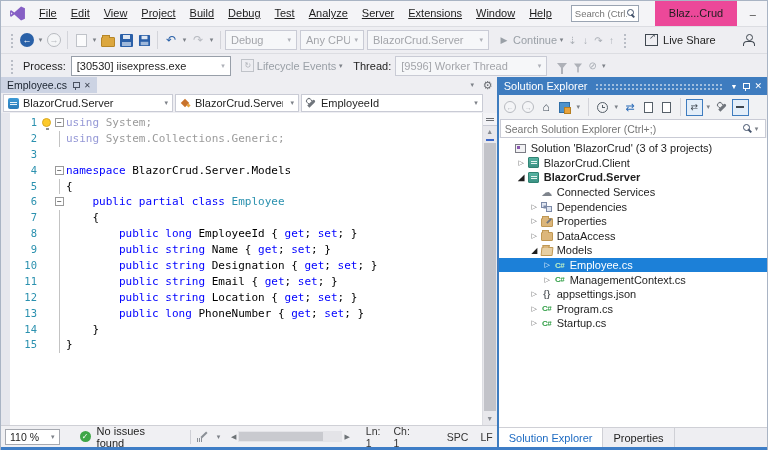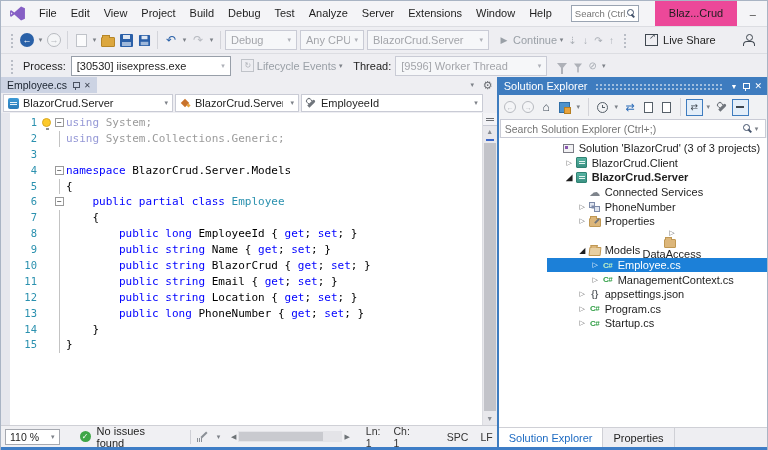--- a/index.html
+++ b/index.html
@@ -3,21 +3,21 @@
 <meta charset="utf-8">
 <style>
   * { box-sizing: border-box; margin: 0; padding: 0; }
   html,body { width:768px; height:450px; overflow:hidden; }
   body { font-family:"Liberation Sans", sans-serif; font-size:11px; color:#1e1e1e; background:#eeeef2; }
   #win { width:768px; height:450px; display:flex; flex-direction:column; border:1px solid #a9b4c4; border-bottom:none; background:#eeeef2; }
 
   
   .titlebar { height:25px; display:flex; align-items:center; background:#f4f4f7; flex:0 0 auto; }
   .vslogo { width:17px; height:17px; margin:0 6px 0 8px; flex:0 0 auto; }
-  .menus { display:flex; align-items:center; height:100%; }
+  .menus { display:flex; align-items:center; height:100%;text-decoration:underline; }
   .menu-item { padding:0 7px; line-height:25px; cursor:default; }
   .tb-search { width:68px; height:17px; border:1px solid #9aa4b2; background:#fff; display:flex; align-items:center; margin-left:12px; padding:0 3px; }
   .tb-search input { border:none; outline:none; width:52px; font-size:9.5px; color:#8a8d92; font-family:"Liberation Sans",sans-serif; background:transparent; }
   .mag { width:9px; height:10px; position:relative; display:inline-block; flex:0 0 auto; }
   .mag::before { content:""; position:absolute; width:5px; height:5px; border:1.5px solid #43526b; border-radius:50%; left:0; top:0; }
   .mag::after { content:""; position:absolute; width:4px; height:1.5px; background:#43526b; transform:rotate(45deg); left:4.5px; top:6.5px; }
   .win-title-chip { margin-left:16px; height:25px; line-height:25px; padding:0 14px; background:#ec4899; color:#1e1e1e; }
   .win-controls { display:flex; margin-left:auto; height:100%; }
   .win-btn { width:31px; height:100%; display:flex; align-items:center; justify-content:center; color:#444; font-size:11px; }
 
@@ -137,21 +137,21 @@
   .clock-ic { width:11px; height:11px; border:1px solid #566069; border-radius:50%; position:relative; }
   .clock-ic::before { content:""; position:absolute; left:4px; top:2px; width:1px; height:3px; background:#566069; }
   .clock-ic::after { content:""; position:absolute; left:4px; top:4px; width:3px; height:1px; background:#566069; }
   .sync-ic { color:#2b6cb8; font-size:11px; }
   .docs-ic { width:9px; height:11px; border:1px solid #566069; background:#fff; position:relative; }
   .docs-ic::after { content:""; position:absolute; left:2px; top:-3px; width:9px; height:11px; border:1px solid #566069; background:#fff; z-index:-1; }
   .dash-ic { width:8px; height:2px; background:#3f4750; }
   .sarr-ic { color:#3f4750; font-size:9px; }
   .se-search { height:19px; margin:0 1px; background:#fff; border:1px solid #c9cbd5; display:flex; align-items:center; padding:0 4px; flex:0 0 auto; }
   .se-search input { border:none; outline:none; flex:1; font-size:10.5px; color:#8a8d92; font-family:"Liberation Sans",sans-serif; background:transparent; }
-  .se-tree { flex:1; background:#fff; overflow:hidden; padding-top:3px; min-height:0;padding-left:48px; }
+  .se-tree { flex:1; background:#fff; overflow:hidden; padding-top:3px; min-height:0; }
   .trow { height:14.6px; display:flex; align-items:center; white-space:nowrap; font-size:11px; color:#1e1e1e; }
   .trow .arrow { width:11px; text-align:center; flex:0 0 auto; font-size:7px; color:#646465; }
   .trow .arrow.e { color:#1e1e1e; font-size:8px; }
   .trow .ticon { width:14px; display:flex; align-items:center; justify-content:center; flex:0 0 auto; margin-right:3px; }
   .trow.sel { background:#1c80d8; color:#fff; }
   .trow.sel .arrow { color:#fff; }
   .trow.bold { font-weight:bold; }
   .i-solution { width:11px; height:9px; border:1px solid #7c7c85; background:#f2f2f4; position:relative; }
   .i-solution::after { content:""; position:absolute; left:1px; top:1px; width:3px; height:3px; background:#8a57b0; }
   .i-project { width:11px; height:11px; background:linear-gradient(#57b3a2,#3c9284); border:1px solid #2f8373; border-radius:1px; position:relative; }
@@ -326,21 +326,21 @@
         <div class="code-scroll" id="code-lines">
             <div class="cl"><span class="ln">1</span><span class="glyph"><span class="bulb"></span></span><span class="fold"><span class="fold-box">−</span></span><span><span class="kd">using</span><span class="pd"> System;</span></span></div>
             <div class="cl"><span class="ln">2</span><span class="glyph"></span><span class="fold"><span class="fold-line"></span></span><span><span class="kd">using</span><span class="pd"> System.Collections.Generic;</span></span></div>
             <div class="cl"><span class="ln">3</span><span class="glyph"></span><span class="fold"></span><span></span></div>
             <div class="cl"><span class="ln">4</span><span class="glyph"></span><span class="fold"><span class="fold-box">−</span></span><span><span class="k">namespace</span><span class="p"> BlazorCrud.Server.Models</span></span></div>
             <div class="cl"><span class="ln">5</span><span class="glyph"></span><span class="fold"><span class="fold-line"></span></span><span><span class="p">{</span></span></div>
             <div class="cl"><span class="ln">6</span><span class="glyph"></span><span class="fold"><span class="fold-box">−</span></span><span><span class="p">    </span><span class="k">public partial class </span><span class="t">Employee</span></span></div>
             <div class="cl"><span class="ln">7</span><span class="glyph"></span><span class="fold"><span class="fold-line"></span></span><span><span class="p">    {</span></span></div>
             <div class="cl"><span class="ln">8</span><span class="glyph"></span><span class="fold"><span class="fold-line"></span></span><span><span class="p">        </span><span class="k">public long</span><span class="p"> EmployeeId { </span><span class="k">get</span><span class="p">; </span><span class="k">set</span><span class="p">; }</span></span></div>
             <div class="cl"><span class="ln">9</span><span class="glyph"></span><span class="fold"><span class="fold-line"></span></span><span><span class="p">        </span><span class="k">public string</span><span class="p"> Name { </span><span class="k">get</span><span class="p">; </span><span class="k">set</span><span class="p">; }</span></span></div>
-            <div class="cl"><span class="ln">10</span><span class="glyph"></span><span class="fold"><span class="fold-line"></span></span><span><span class="p">        </span><span class="k">public string</span><span class="p"> BlazorCrud { </span><span class="k">get</span><span class="p">; </span><span class="k">set</span><span class="p">; }</span></span></div>
+            <div class="cl"><span class="ln">10</span><span class="glyph"></span><span class="fold"><span class="fold-line"></span></span><span><span class="p">        </span><span class="k">public string</span><span class="p"> Designation { </span><span class="k">get</span><span class="p">; </span><span class="k">set</span><span class="p">; }</span></span></div>
             <div class="cl"><span class="ln">11</span><span class="glyph"></span><span class="fold"><span class="fold-line"></span></span><span><span class="p">        </span><span class="k">public string</span><span class="p"> Email { </span><span class="k">get</span><span class="p">; </span><span class="k">set</span><span class="p">; }</span></span></div>
             <div class="cl"><span class="ln">12</span><span class="glyph"></span><span class="fold"><span class="fold-line"></span></span><span><span class="p">        </span><span class="k">public string</span><span class="p"> Location { </span><span class="k">get</span><span class="p">; </span><span class="k">set</span><span class="p">; }</span></span></div>
             <div class="cl"><span class="ln">13</span><span class="glyph"></span><span class="fold"><span class="fold-line"></span></span><span><span class="p">        </span><span class="k">public long</span><span class="p"> PhoneNumber { </span><span class="k">get</span><span class="p">; </span><span class="k">set</span><span class="p">; }</span></span></div>
             <div class="cl"><span class="ln">14</span><span class="glyph"></span><span class="fold"><span class="fold-line"></span></span><span><span class="p">    }</span></span></div>
             <div class="cl"><span class="ln">15</span><span class="glyph"></span><span class="fold"><span class="fold-line"></span></span><span><span class="p">}</span></span></div>
           </div>
         <div class="vscroll">
           <div class="vsb-split"></div>
           <div class="vsb-arrow">▲</div>
           <div class="vsb-caretmark"></div>
@@ -450,30 +450,30 @@
             <span class="ticon">
               <span class="i-cloud">☁</span>
             </span>
             <span>Connected Services</span>
           </div>
           <div class="trow" style="padding-left: 30px;">
             <span class="arrow">▷</span>
             <span class="ticon">
               <span class="i-deps"></span>
             </span>
-            <span>PhoneNumber</span>
+            <span>Dependencies</span>
           </div>
           <div class="trow" style="padding-left: 30px;">
             <span class="arrow">▷</span>
             <span class="ticon">
               <span class="i-folder-props"></span>
             </span>
             <span>Properties</span>
           </div>
-          <div class="trow" style="padding-left: 30px; flex-direction: column;">
+          <div class="trow" style="padding-left: 30px;">
             <span class="arrow">▷</span>
             <span class="ticon">
               <span class="i-folder"></span>
             </span>
             <span>DataAccess</span>
           </div>
           <div class="trow" style="padding-left: 30px;">
             <span class="arrow e">◢</span>
             <span class="ticon">
               <span class="i-folder-open"></span>

